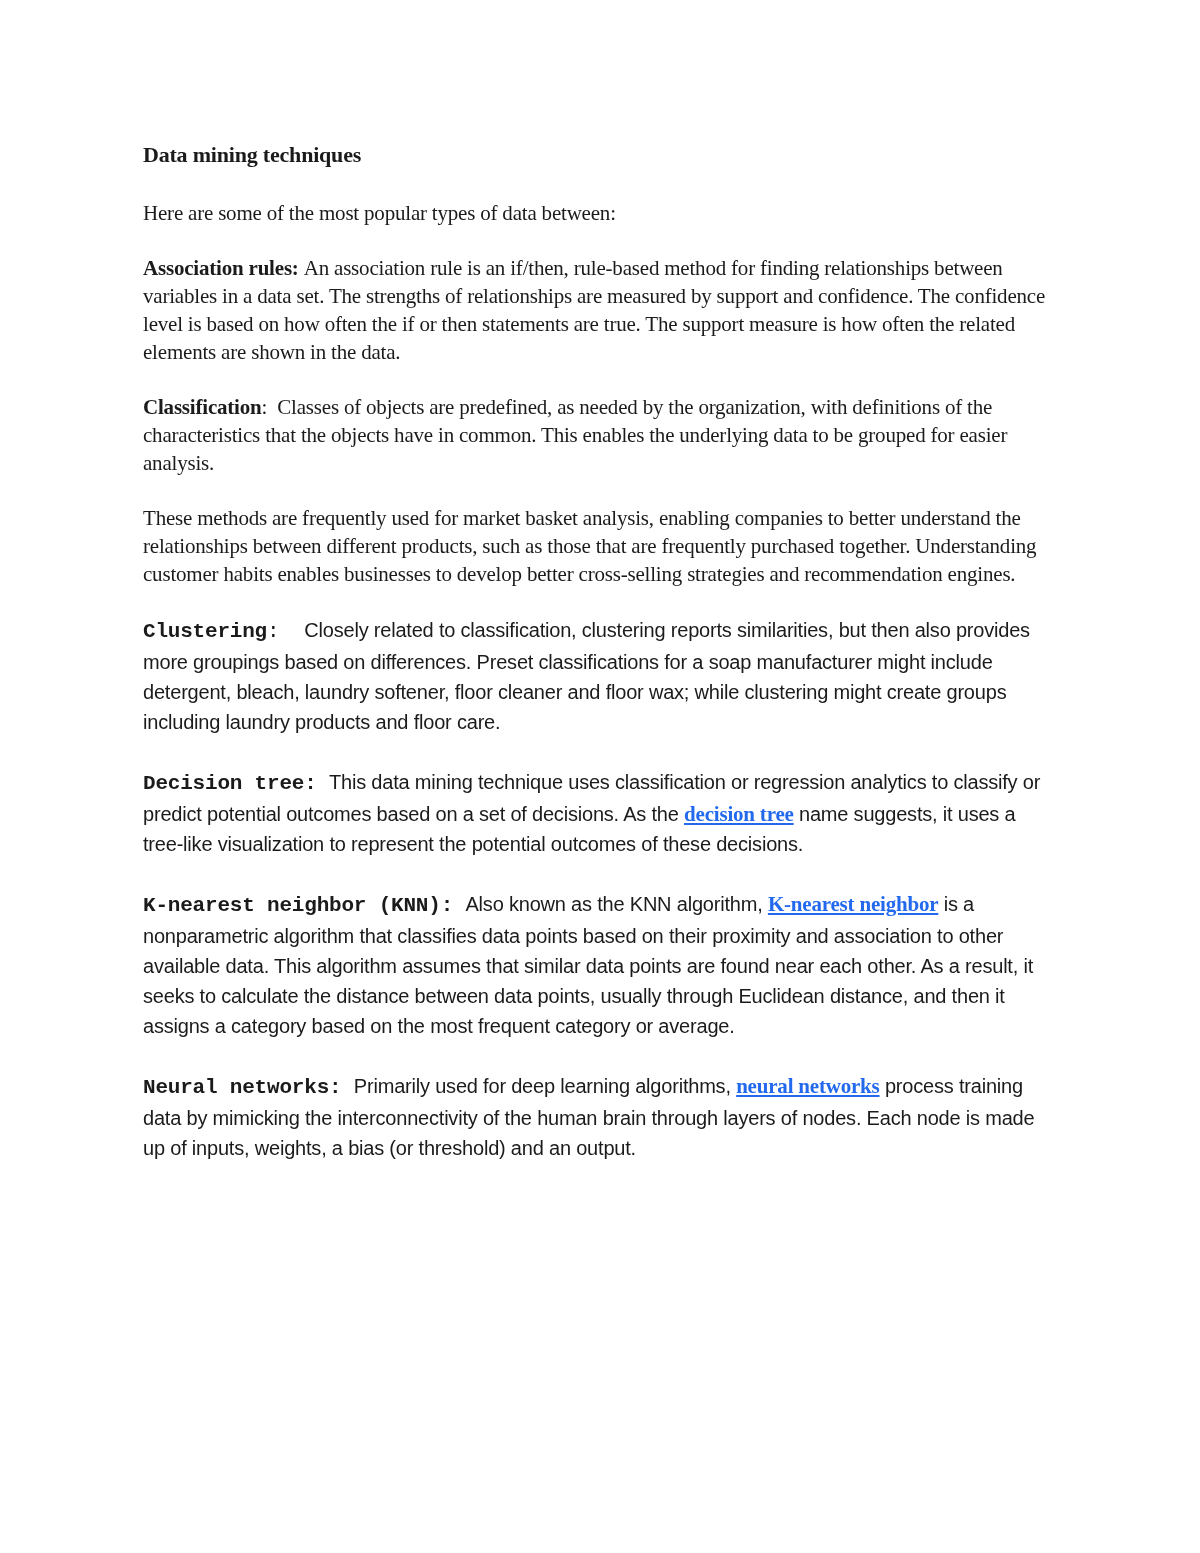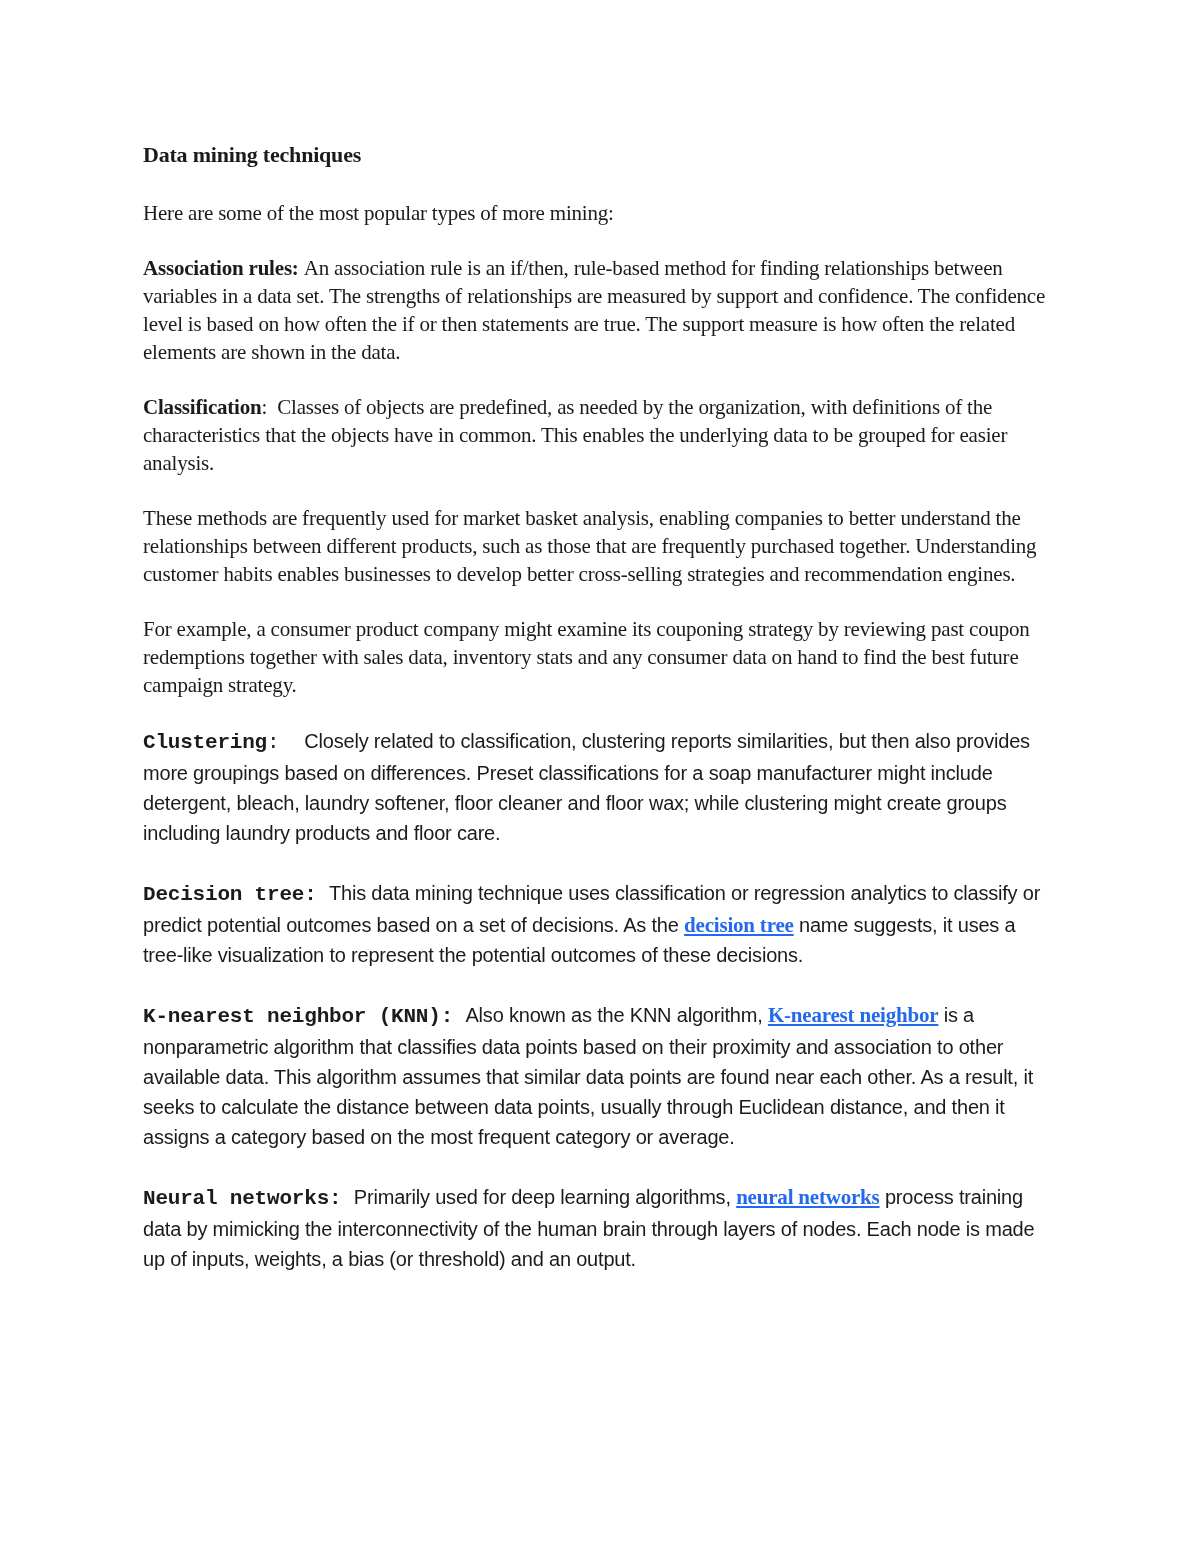--- a/index.html
+++ b/index.html
@@ -51,24 +51,23 @@
     font-weight: bold;
     text-decoration: underline;
     cursor: pointer;
   }
 </style>
 </head>
 <body style="color: rgb(27, 27, 27);">
 
 <div class="page">
   <h1 class="doc-title">Data mining techniques</h1>
-  <p class="para serif">Here are some of the most popular types of more mining:</p>
+  <p class="para serif">Here are some of the most popular types of data between:</p>
   <div id="paragraphs">
       <p class="para serif"><span class="run bold">Association rules: </span><span class="run">An association rule is an if/then, rule-based method for finding relationships between variables in a data set. The strengths of relationships are measured by support and confidence. The confidence level is based on how often the if or then statements are true. The support measure is how often the related elements are shown in the data.</span></p>
       <p class="para serif"><span class="run bold">Classification</span><span class="run">:&nbsp; Classes of objects are predefined, as needed by the organization, with definitions of the characteristics that the objects have in common. This enables the underlying data to be grouped for easier analysis.</span></p>
       <p class="para serif"><span class="run">These methods are frequently used for market basket analysis, enabling companies to better understand the relationships between different products, such as those that are frequently purchased together. Understanding customer habits enables businesses to develop better cross-selling strategies and recommendation engines.</span></p>
-      <p class="para serif"><span class="run">For example, a consumer product company might examine its couponing strategy by reviewing past coupon redemptions together with sales data, inventory stats and any consumer data on hand to find the best future campaign strategy.</span></p>
       <p class="para sans"><span class="run bold serif">Clustering</span><span class="run serif">:&nbsp; </span><span class="run">Closely related to classification, clustering reports similarities, but then also provides more groupings based on differences. Preset classifications for a soap manufacturer might include detergent, bleach, laundry softener, floor cleaner and floor wax; while clustering might create groups including laundry products and floor care.</span></p>
       <p class="para sans"><span class="run bold serif">Decision tree: </span><span class="run">This data mining technique uses classification or regression analytics to classify or predict potential outcomes based on a set of decisions. As the </span><a class="doc-link" href="#" style="color: rgb(34, 105, 238);">decision tree</a><span class="run"> name suggests, it uses a tree-like visualization to represent the potential outcomes of these decisions.</span></p>
       <p class="para sans"><span class="run bold serif">K-nearest neighbor (KNN): </span><span class="run">Also known as the KNN algorithm, </span><a class="doc-link" href="#" style="color: rgb(34, 105, 238);">K-nearest neighbor</a><span class="run"> is a nonparametric algorithm that classifies data points based on their proximity and association to other available data. This algorithm assumes that similar data points are found near each other. As a result, it seeks to calculate the distance between data points, usually through Euclidean distance, and then it assigns a category based on the most frequent category or average.</span></p>
       <p class="para sans"><span class="run bold serif">Neural networks: </span><span class="run">Primarily used for deep learning algorithms, </span><a class="doc-link" href="#" style="color: rgb(34, 105, 238);">neural networks</a><span class="run"> process training data by mimicking the interconnectivity of the human brain through layers of nodes. Each node is made up of inputs, weights, a bias (or threshold) and an output.</span></p>
     </div>
 </div>
 
 </body></html>

